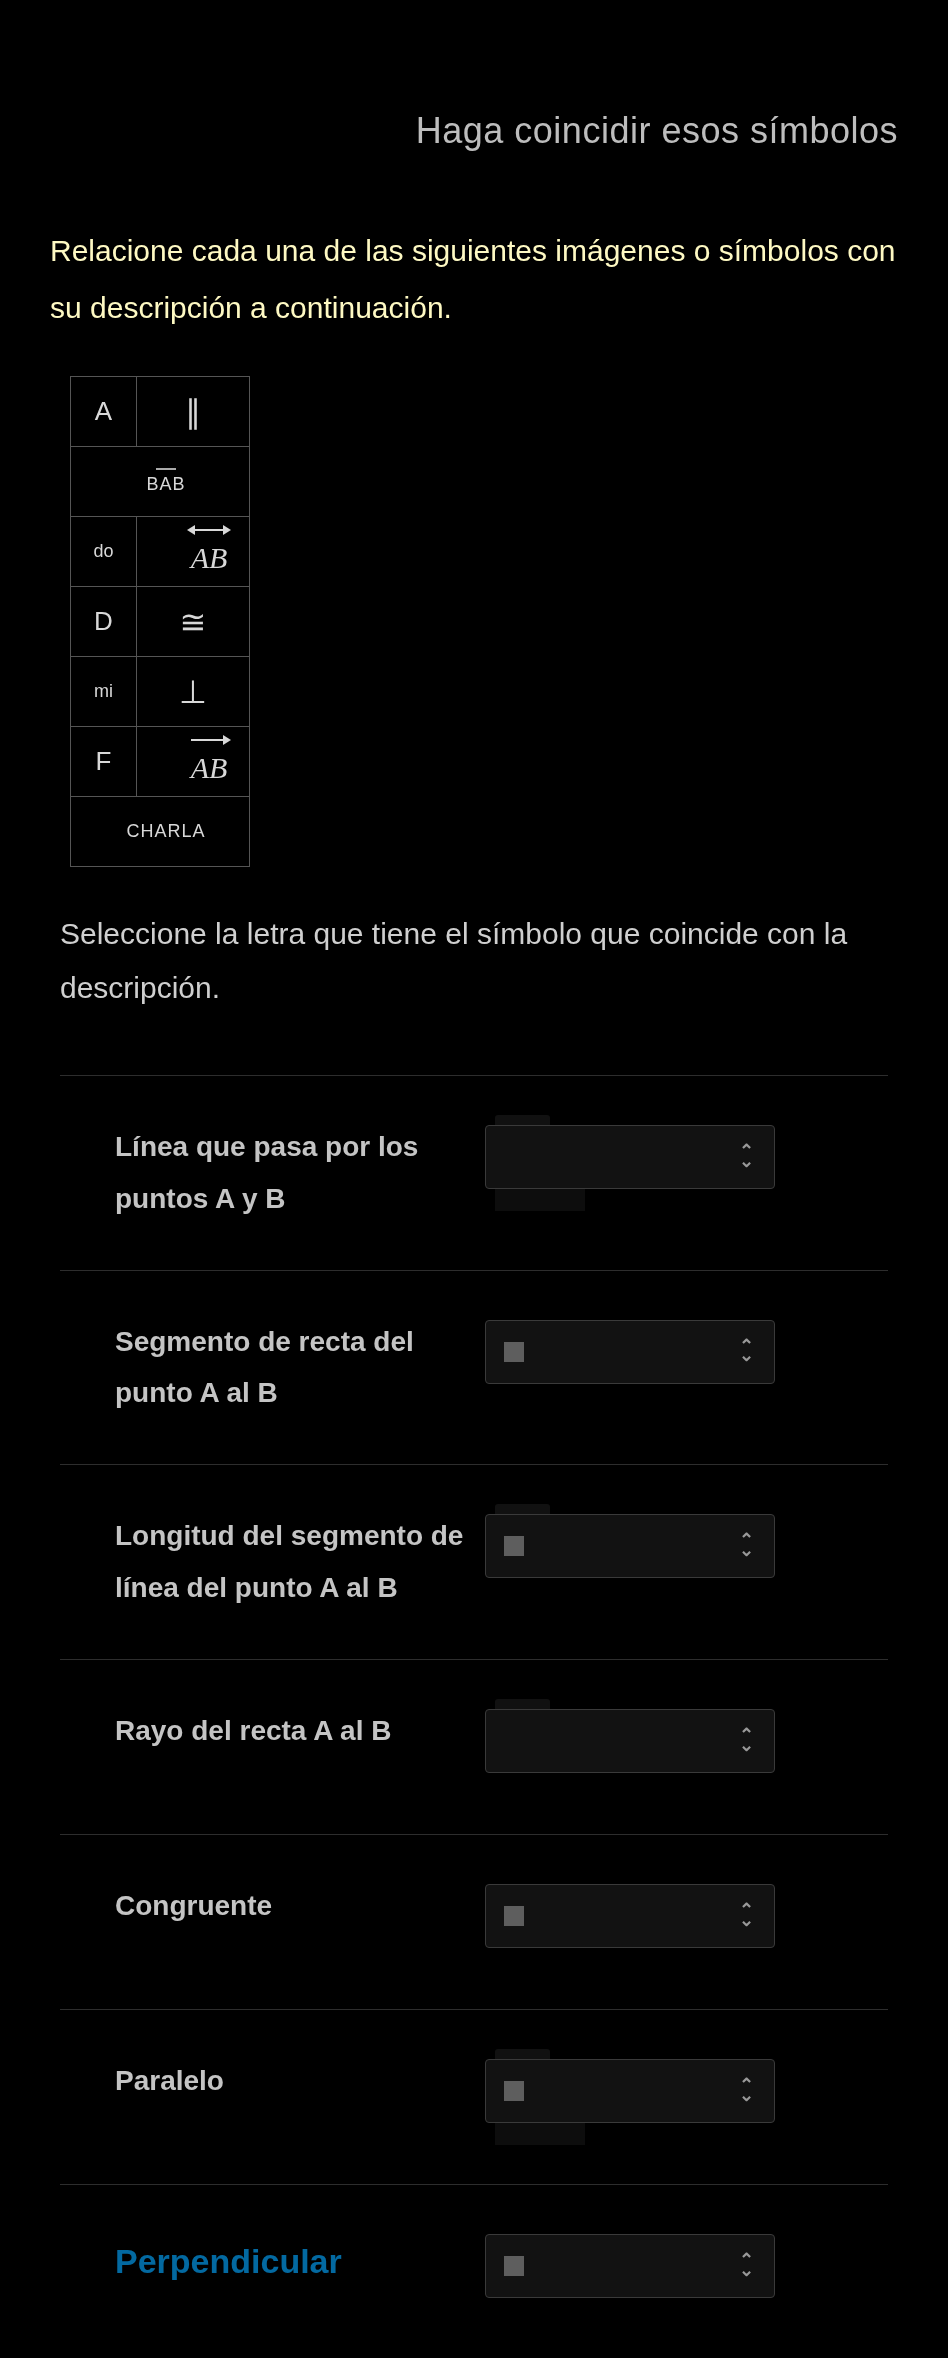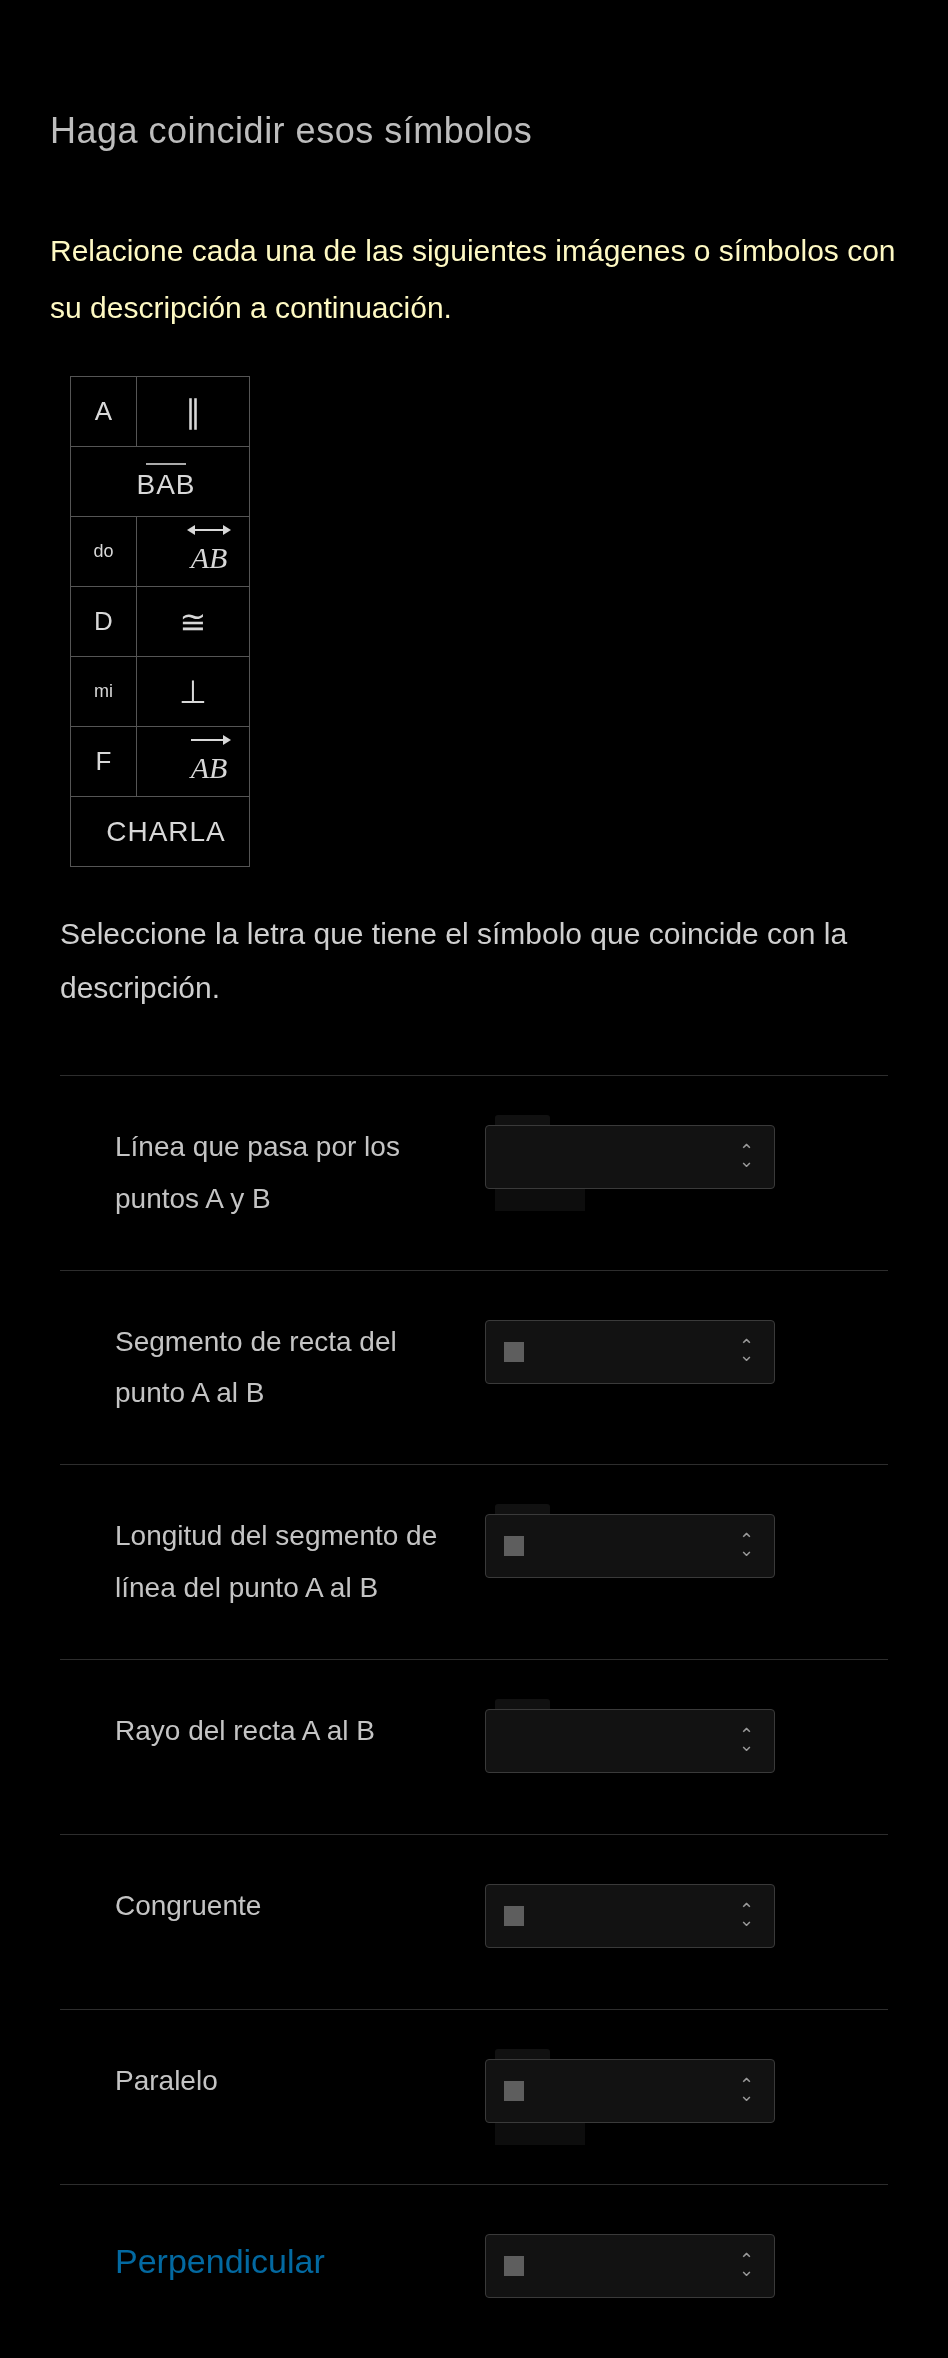--- a/index.html
+++ b/index.html
@@ -6,21 +6,21 @@
   body {
     background: #000;
     color: #c8c8c8;
     font-family: Arial, Helvetica, sans-serif;
     width: 948px;
     min-height: 2358px;
     padding: 0 10px;
   }
   .main { padding: 50px 40px 0 40px; }
   .title {
-    text-align: left;
+    text-align: right;
     font-size: 36px;
     font-weight: 400;
     color: #bdbdbd;
     margin: 60px 0 70px 0;
     letter-spacing: 0.5px;
   }
   .instr {
     font-size: 30px;
     color: #fef9c3;
     line-height: 1.9;
@@ -36,21 +36,21 @@
     border: 1px solid #555;
     text-align: center;
     vertical-align: middle;
     height: 70px;
     color: #d8d8d8;
     font-size: 28px;
     font-weight: 400;
   }
   .sym-table .letter { width: 66px; font-size: 26px; }
   .sym-table .small { font-size: 18px; }
-  .sym-table .span2 { font-size: 28px; letter-spacing: 1px; padding-left: 12px; }
+  .sym-table .span2 { font-size: 18px; letter-spacing: 1px; padding-left: 12px; }
   .sym-ab {
     font-family: "Times New Roman", serif;
     font-style: italic;
     font-size: 30px;
     position: relative;
     display: inline-block;
     padding-top: 12px;
     margin-left: 32px;
   }
   .sym-ab .arrow-lr::before {
@@ -103,21 +103,21 @@
     border-top: 2px solid #aaa;
   }
   .sym-glyph { font-size: 32px; }
   .instr2 {
     font-size: 30px;
     color: #cfcfcf;
     line-height: 1.8;
     margin: 30px 0 60px 10px;
   }
   
-  .qlist { margin: 0 10px; }
+  .qlist { margin: 0 10px; font-weight: bold; }
   .qrow {
     display: flex;
     align-items: flex-start;
     border-top: 1px solid #2d2d2d;
     padding: 45px 10px 45px 55px;
     min-height: 175px;
   }
   .qrow:last-child { border-bottom: none; }
   .qlabel {
     flex: 0 0 370px;

